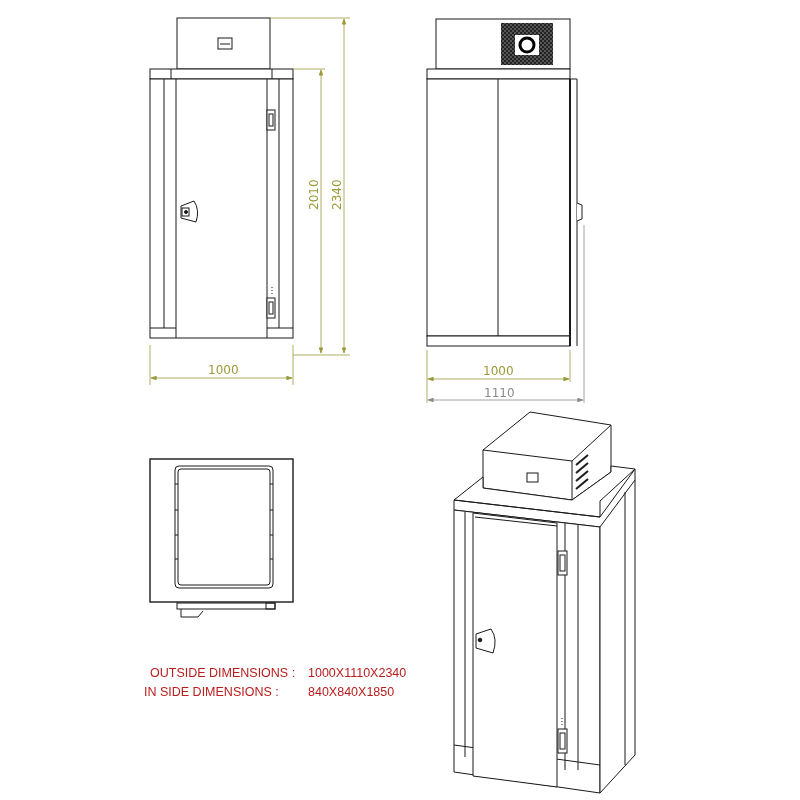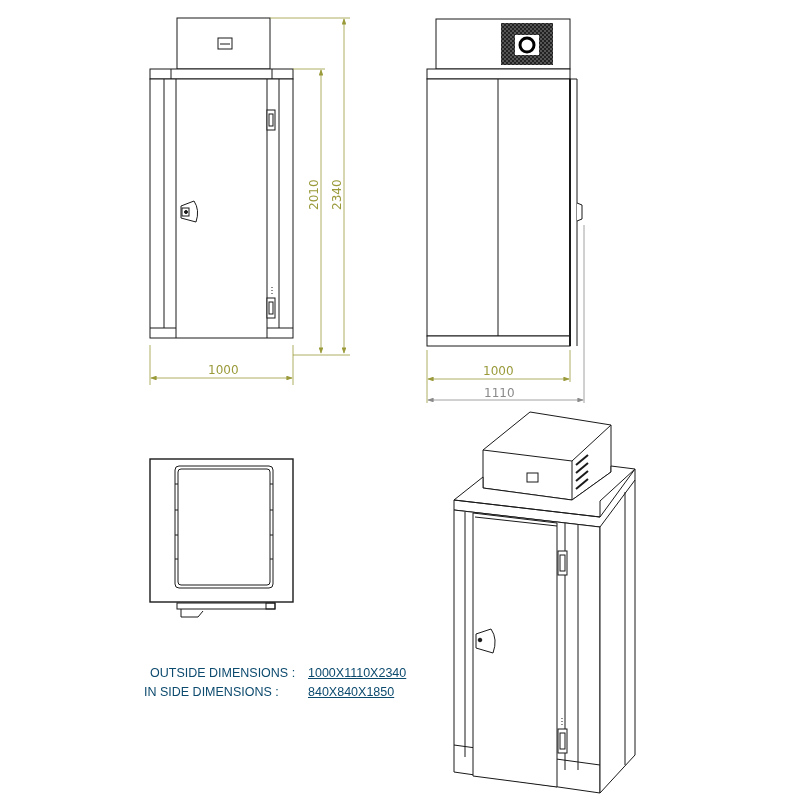--- a/index.html
+++ b/index.html
@@ -1,18 +1,18 @@
 <!DOCTYPE html>
 <html><head>
 <meta charset="utf-8">
 <style>
   html,body{margin:0;padding:0;background:#ffffff;}
   body{width:800px;height:800px;position:relative;overflow:hidden;font-family:"Liberation Sans",sans-serif;}
   svg.drawing{position:absolute;left:0;top:0;}
-  .spec{position:absolute;font-size:12.5px;color:#0c4a6e;white-space:pre;font-family:"Liberation Sans",sans-serif;}
+  .spec{position:absolute;font-size:12.5px;color:#b91c1c;white-space:pre;font-family:"Liberation Sans",sans-serif;}
   .dimtext{font-family:"DejaVu Sans",sans-serif;font-size:12px;}
 </style>
 </head>
 <body>
 
 <svg class="drawing" width="800" height="800" viewBox="0 0 800 800" xmlns="http://www.w3.org/2000/svg">
   <defs>
     <marker id="arrY" markerWidth="8" markerHeight="6" refX="7" refY="3" orient="auto-start-reverse">
       <path d="M0,0 L8,3 L0,6 z" fill="#9a9a3a"></path>
     </marker>
@@ -146,15 +146,15 @@
 
     <rect x="558" y="551" width="9" height="24" fill="#fff"></rect>
     <rect x="560" y="555" width="5" height="16"></rect>
     <rect x="558" y="729" width="9" height="24" fill="#fff"></rect>
     <rect x="560" y="733" width="5" height="16"></rect>
     <line x1="562" y1="718" x2="562" y2="725" stroke-dasharray="1,2"></line>
   </g>
 </svg>
 
 <div class="spec" style="left:150px;top:666px;">OUTSIDE DIMENSIONS :</div>
-<div class="spec" style="left:308px;top:666px;text-decoration:underline;">1000X1110X2340</div>
+<div class="spec" style="left:308px;top:666px;">1000X1110X2340</div>
 <div class="spec" style="left:144px;top:685px;">IN SIDE DIMENSIONS :</div>
-<div class="spec" style="left:308px;top:685px;text-decoration:underline;">840X840X1850</div>
+<div class="spec" style="left:308px;top:685px;">840X840X1850</div>
 
 </body></html>

